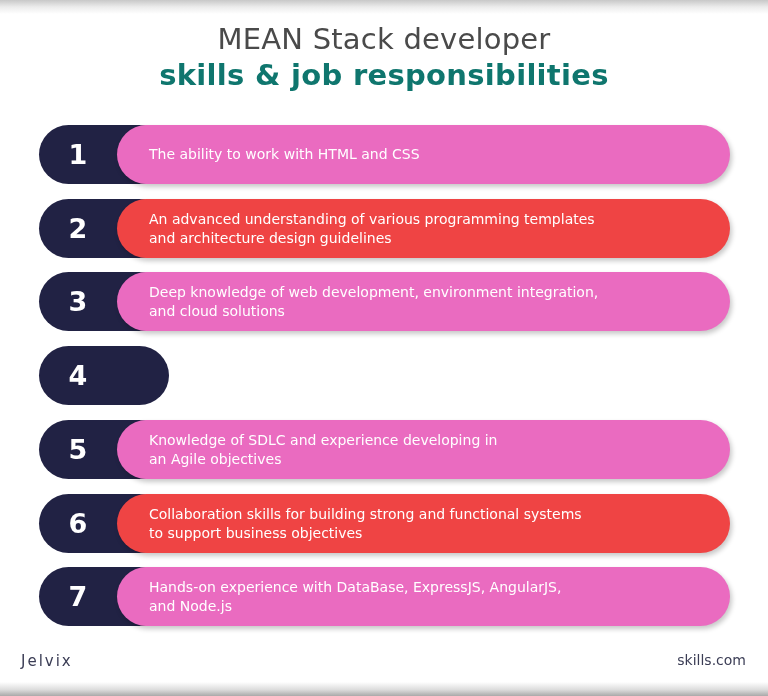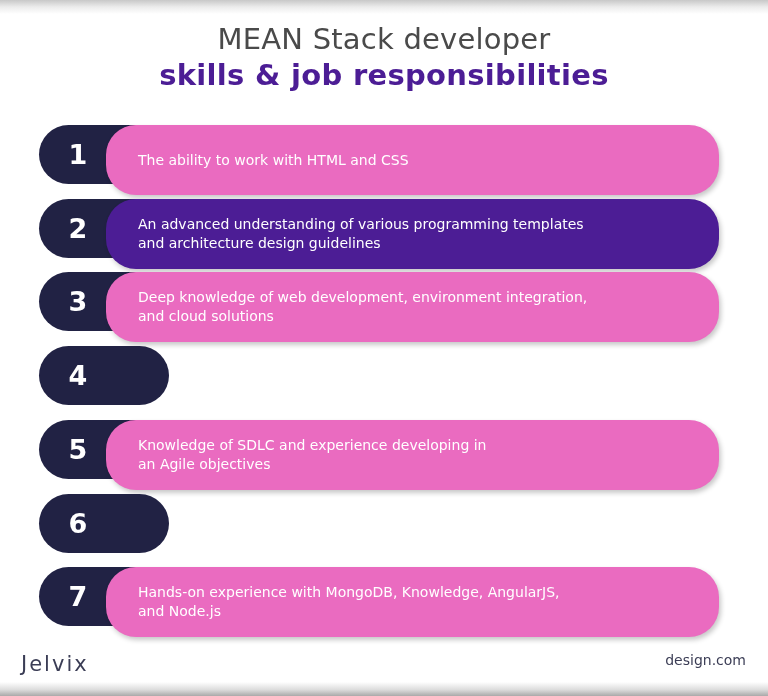--- a/index.html
+++ b/index.html
@@ -17,52 +17,52 @@
     background: linear-gradient(to top, #a9a9a9 0%, #dcdcdc 45%, #ffffff 100%);
   }
   .title-line1 {
     position: absolute; left: 0; width: 768px; top: 22px;
     text-align: center; color: #4a4a4a;
     font-family: "DejaVu Sans", sans-serif; font-weight: normal;
     font-size: 29px; letter-spacing: 0.2px;
   }
   .title-line2 {
     position: absolute; left: 0; width: 768px; top: 58px;
-    text-align: center; color: #4c1d95;
+    text-align: center; color: #0f766e;
     font-family: "DejaVu Sans", sans-serif; font-weight: bold;
     font-size: 29px; letter-spacing: 0.3px;
   }
   .row {
     position: absolute; left: 39px; width: 690px; height: 59px;
   }
   .num-pill {
     position: absolute; left: 0; top: 0; width: 130px; height: 59px;
     background: #212244; border-radius: 30px;
   }
   .num {
     position: absolute; left: 0; top: 0; width: 78px; height: 59px;
     line-height: 59px; text-align: center; color: #ffffff;
     font-family: "DejaVu Sans", sans-serif; font-weight: bold; font-size: 27px;
   }
   .text-pill {
-    position: absolute; left: 67px; top: 0; width: 613px; height: 70px;
+    position: absolute; left: 78px; top: 0; width: 613px; height: 59px;
     border-radius: 30px;
     box-shadow: 2px 3px 5px rgba(0,0,0,0.22);
     display: flex; align-items: center;
   }
   .text-pill.pink { background: #ea6bc0; }
-  .text-pill.teal { background: #4c1d95; }
+  .text-pill.teal { background: #ef4444; }
   .text-pill span {
     margin-left: 32px; color: #ffffff;
     font-family: "DejaVu Sans", sans-serif; font-size: 14px; line-height: 19px;
     white-space: pre-line;
   }
   .footer-left {
     position: absolute; left: 21px; top: 652px; color: #3b3d55;
-    font-family: "DejaVu Sans", sans-serif; font-size: 21px; letter-spacing: 2px;
+    font-family: "DejaVu Sans", sans-serif; font-size: 15px; letter-spacing: 2px;
   }
   .footer-right {
     position: absolute; right: 22px; top: 652px; color: #3b3d55;
     font-family: "DejaVu Sans", sans-serif; font-size: 14px;
   }
 </style>
 </head>
 <body>
 
 <div class="top-fade"></div>
@@ -113,29 +113,33 @@
     <div class="text-pill pink">
       <span>Knowledge of SDLC and experience developing in
 an Agile objectives</span>
     </div>
   </div>
 
   <div class="row" style="top:494px">
     <div class="num-pill">
       <div class="num">6</div>
     </div>
+    <div class="text-pill teal">
+      <span>Collaboration skills for building strong and functional systems
+to support business objectives</span>
+    </div>
   </div>
 
   <div class="row" style="top:567px">
     <div class="num-pill">
       <div class="num">7</div>
     </div>
     <div class="text-pill pink">
-      <span>Hands-on experience with MongoDB, Knowledge, AngularJS,
+      <span>Hands-on experience with DataBase, ExpressJS, AngularJS,
 and Node.js</span>
     </div>
   </div>
 </div>
 
 <div class="footer-left">Jelvix</div>
-<div class="footer-right">design.com</div>
+<div class="footer-right">skills.com</div>
 
 <div class="bottom-fade"></div>
 
 </body></html>

